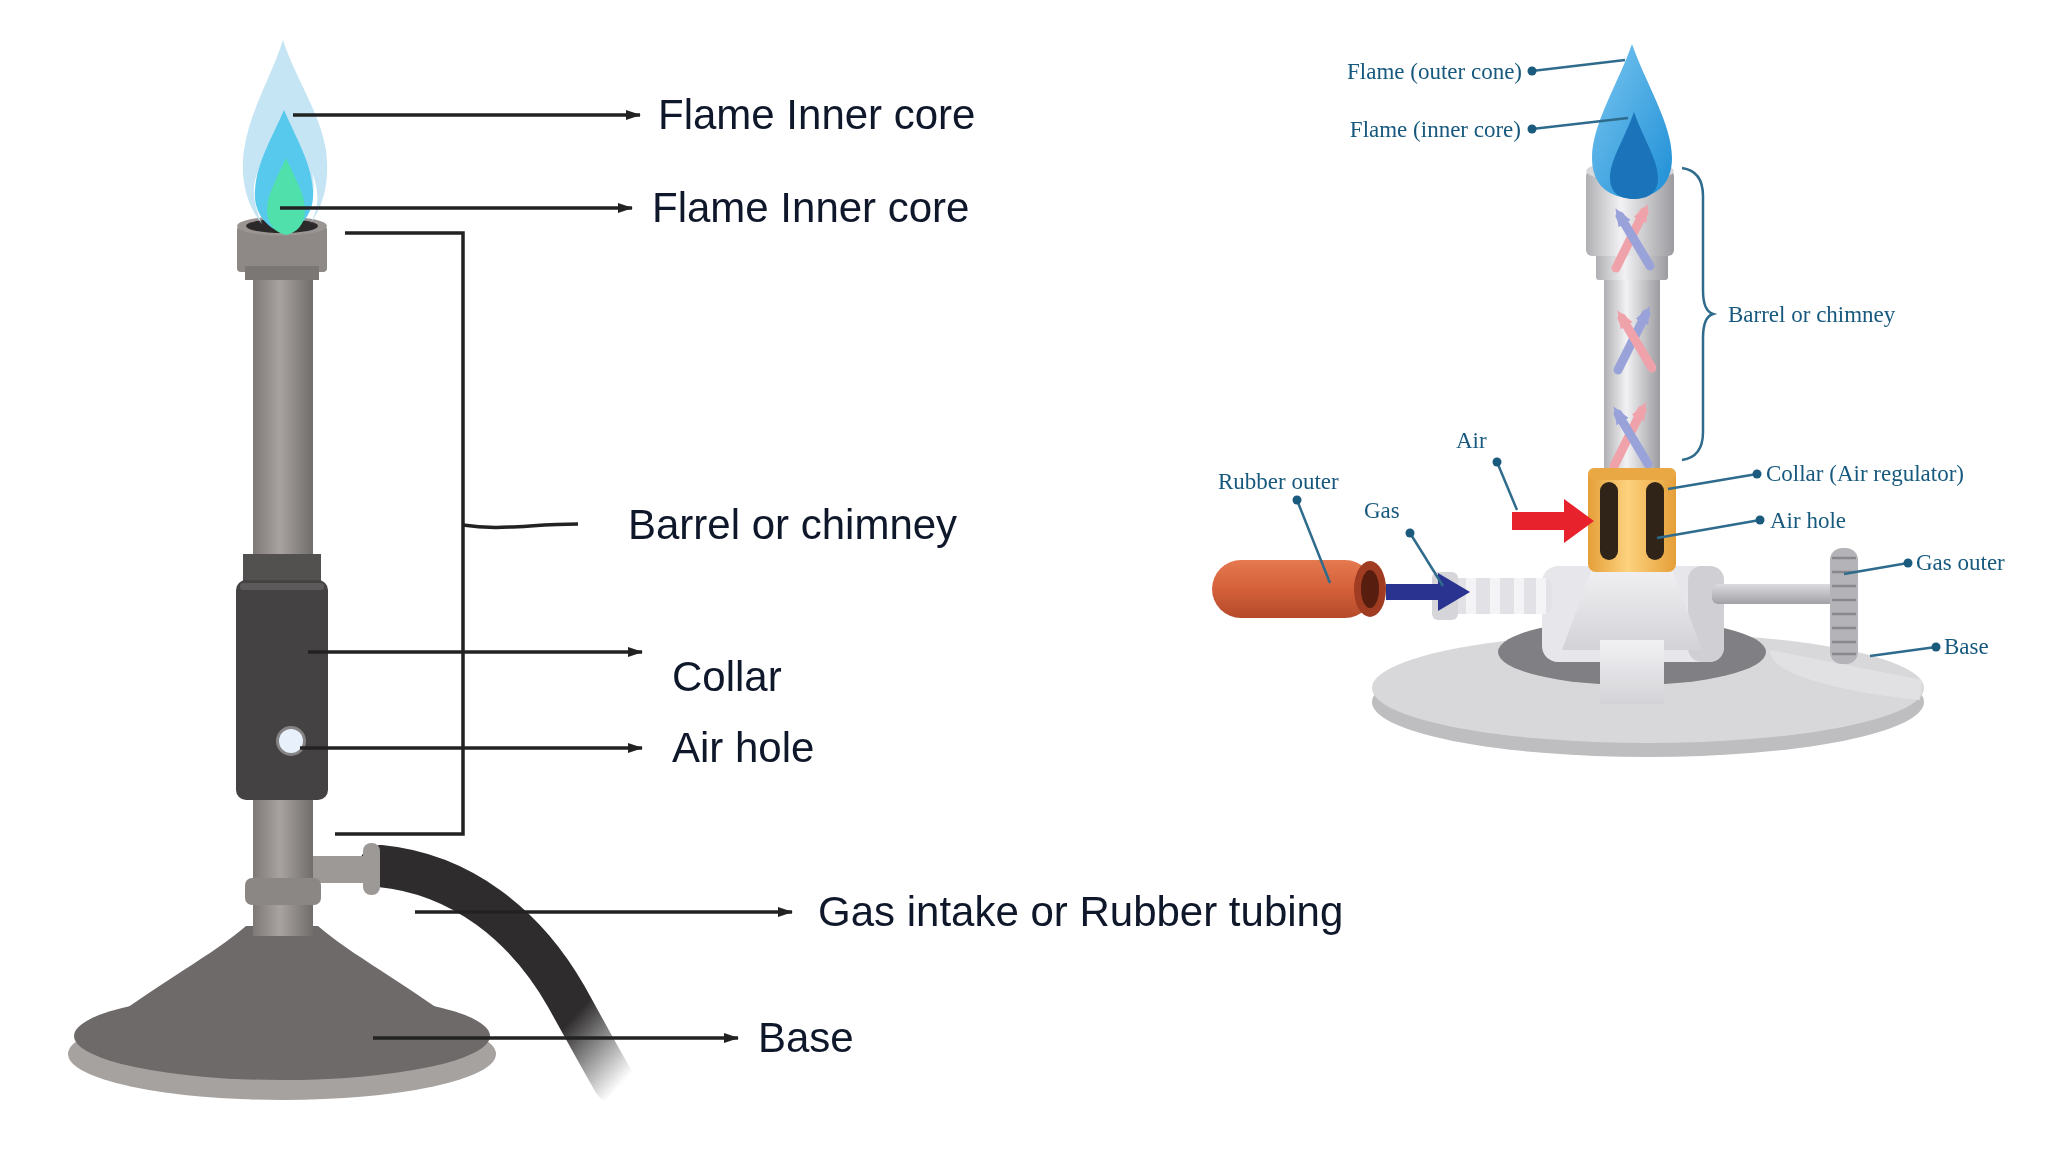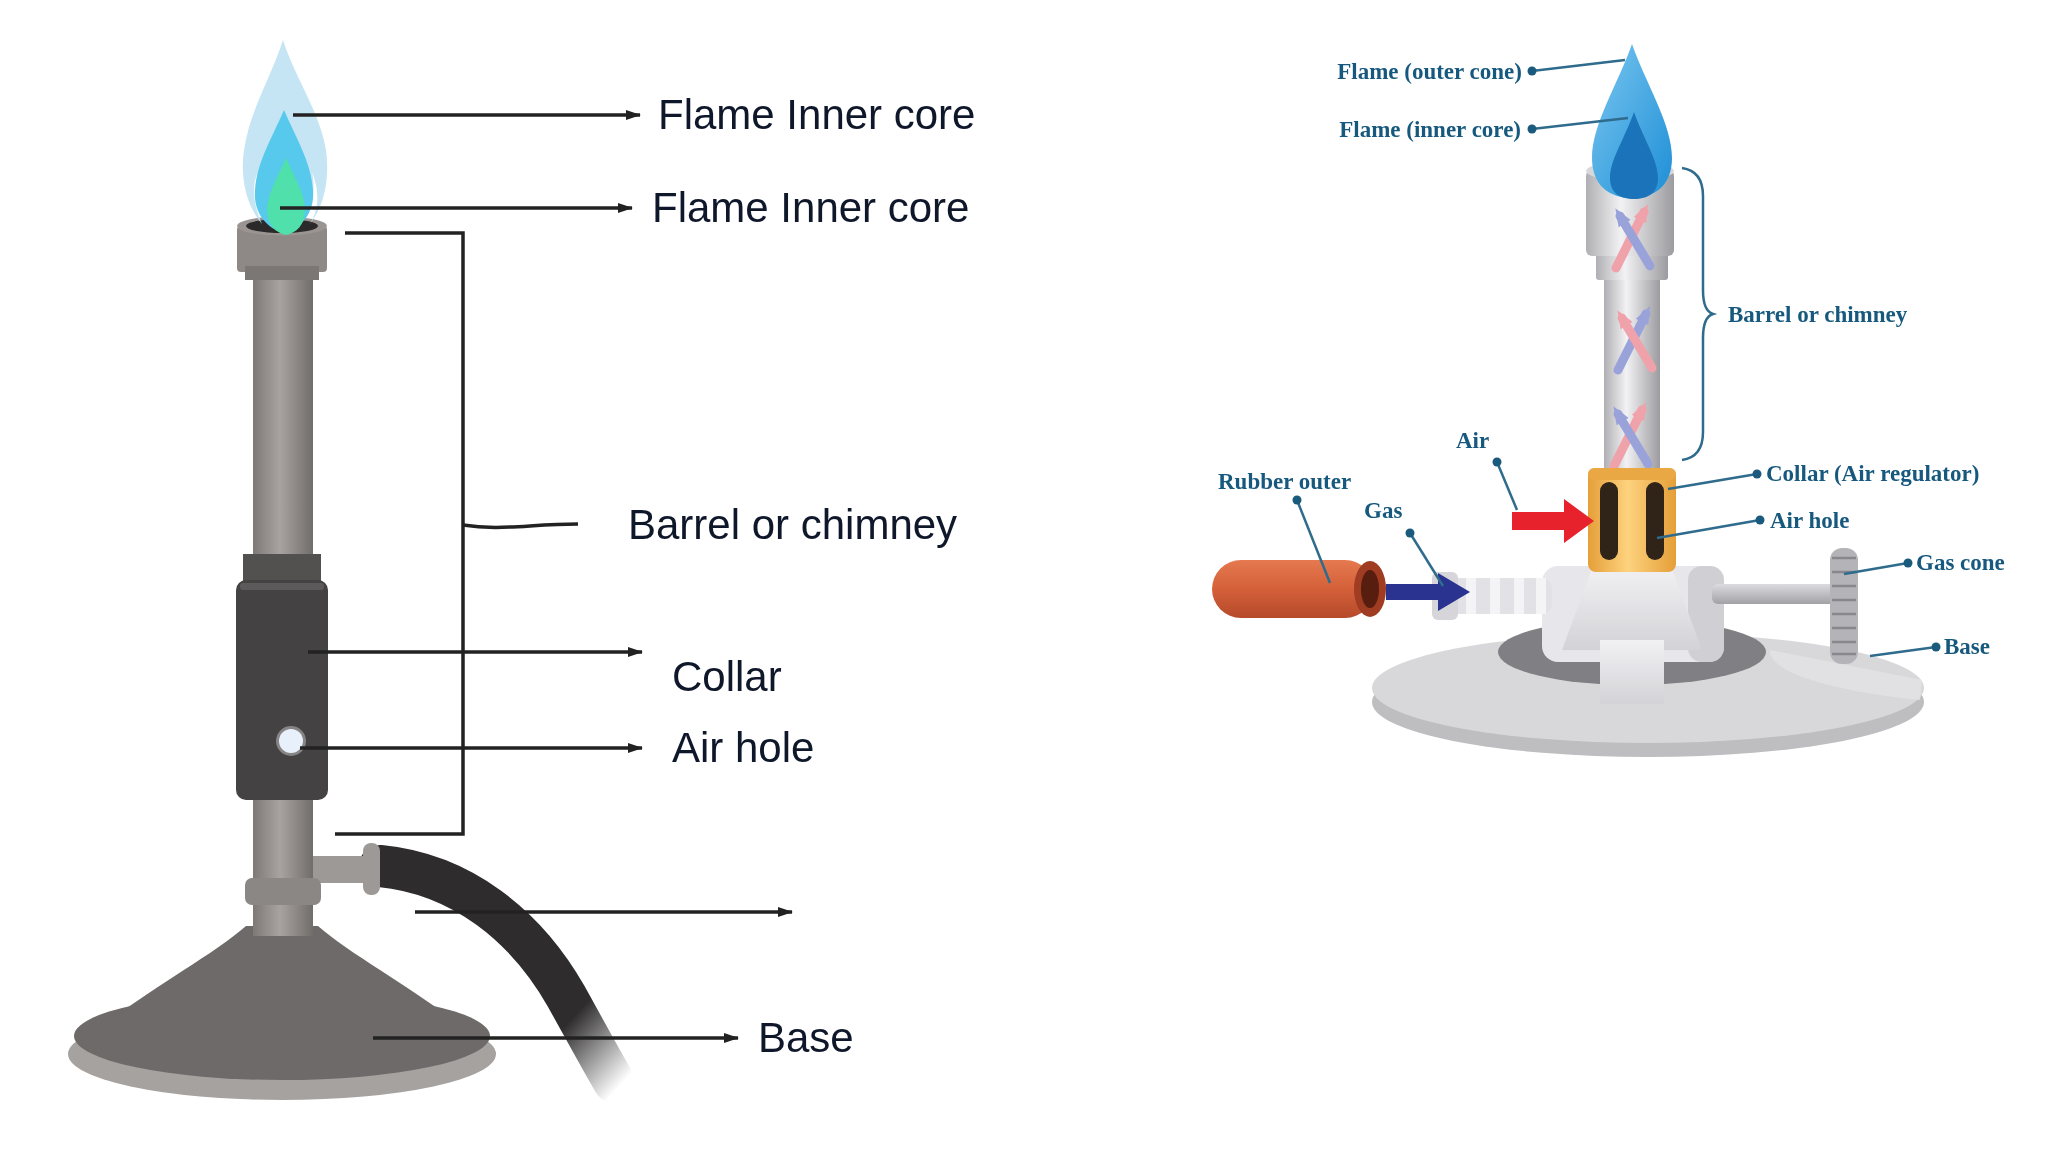--- a/index.html
+++ b/index.html
@@ -8,21 +8,21 @@
     overflow:hidden; font-family:"Liberation Sans", sans-serif;
   }
   .art { position:absolute; left:0; top:0; }
   .llabel {
     position:absolute; color:#0f172a; font-size:42px; line-height:1;
     white-space:nowrap; transform:translateY(-50%);
     font-family:"Liberation Sans", sans-serif;
   }
   .rlabel {
     position:absolute; color:#17597e; font-size:23px; line-height:1;
-    font-weight:bold; white-space:nowrap; transform:translateY(-50%);
+    font-weight:normal; white-space:nowrap; transform:translateY(-50%);
     font-family:"Liberation Serif", serif;
   }
   .rlabel.ralign { transform:translate(-100%,-50%); }
 </style>
 </head>
 <body>
 
 <div class="canvas">
 
   <svg class="art" width="2048" height="1152" viewBox="0 0 2048 1152">
@@ -238,26 +238,27 @@
         <circle cx="1936" cy="647" r="4.5"></circle>
       </g>
     </g>
   </svg>
 
   <div class="llabel" style="left:658px; top:115px;">Flame Inner core</div>
   <div class="llabel" style="left:652px; top:208px;">Flame Inner core</div>
   <div class="llabel" style="left:628px; top:525px;">Barrel or chimney</div>
   <div class="llabel" style="left:672px; top:652px;margin-top:25px;">Collar</div>
   <div class="llabel" style="left:672px; top:748px;">Air hole</div>
+  <div class="llabel" style="left:818px; top:912px;">Gas intake or Rubber tubing</div>
   <div class="llabel" style="left:758px; top:1038px;">Base</div>
 
   <div class="rlabel ralign" style="left:1522px; top:71px;">Flame (outer cone)</div>
   <div class="rlabel ralign" style="left:1521px; top:129px;">Flame (inner core)</div>
   <div class="rlabel" style="left:1728px; top:314px;">Barrel or chimney</div>
   <div class="rlabel" style="left:1218px; top:481px;">Rubber outer</div>
   <div class="rlabel" style="left:1456px; top:440px;">Air</div>
   <div class="rlabel" style="left:1364px; top:510px;">Gas</div>
   <div class="rlabel" style="left:1766px; top:473px;">Collar (Air regulator)</div>
   <div class="rlabel" style="left:1770px; top:520px;">Air hole</div>
-  <div class="rlabel" style="left:1916px; top:562px;">Gas cone</div>
+  <div class="rlabel" style="left:1916px; top:562px;">Gas outer</div>
   <div class="rlabel" style="left:1944px; top:646px;">Base</div>
 
 </div>
 
 </body></html>

